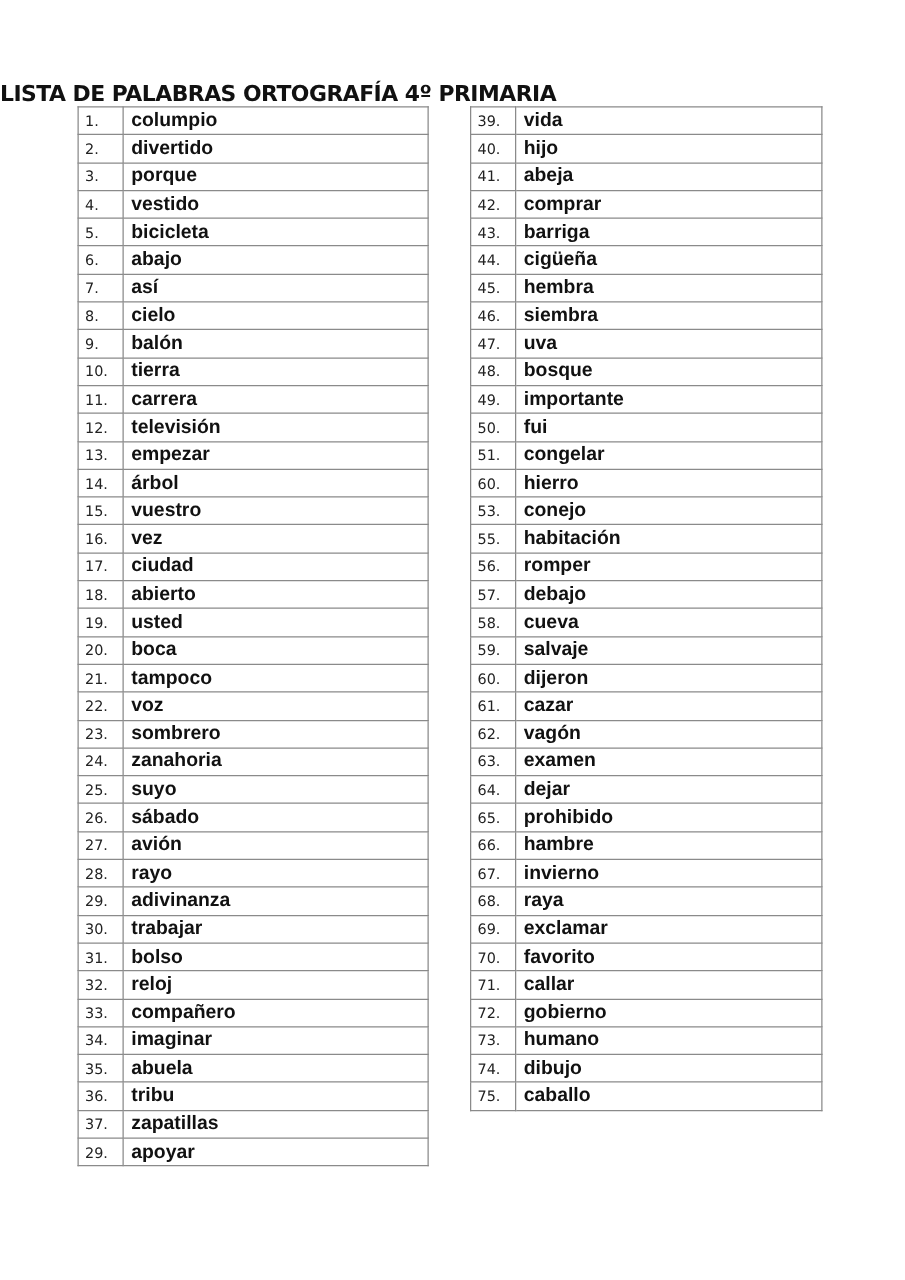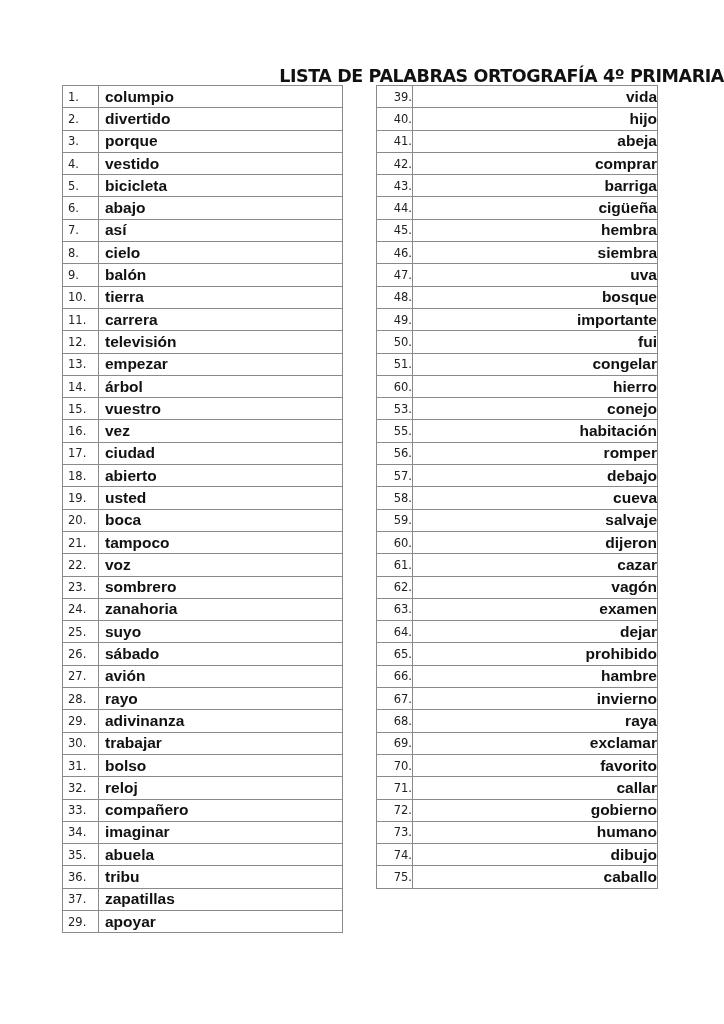--- a/index.html
+++ b/index.html
@@ -1,23 +1,23 @@
 <!DOCTYPE html>
 <html><head>
 <meta charset="utf-8">
 <style>
   html, body { margin: 0; padding: 0; background: #ffffff; }
   body { width: 724px; height: 1024px; position: relative; overflow: hidden; font-family: "Liberation Sans", sans-serif; color: #111; }
-  .title { position: absolute; top: 54px; left: 0; width: 724px; text-align: right; font-family: "DejaVu Sans", sans-serif; font-weight: bold; font-size: 17.5px; letter-spacing: -0.4px; color: #111; }
+  .title { position: absolute; top: 54px; left: 0; width: 724px; text-align: left; font-family: "DejaVu Sans", sans-serif; font-weight: bold; font-size: 17.5px; letter-spacing: -0.4px; color: #111; }
   table.words { position: absolute; border-collapse: collapse; table-layout: fixed; }
   table.words td { border: 1px solid #8a8a8a; height: 21.3px; padding: 0; vertical-align: middle; white-space: nowrap; overflow: hidden; }
   table.words td.num { width: 30px; padding-left: 5px; font-family: "DejaVu Sans", sans-serif; font-size: 11.5px; color: #222; }
   table.words td.word { padding-left: 6px; font-family: "Liberation Sans", sans-serif; font-weight: bold; font-size: 15.5px; color: #111; }
   #left-table { left: 62px; top: 85px; width: 281px; }
-  #right-table { left: 376px; top: 85px; width: 282px; text-align: right; }
+  #right-table { left: 376px; top: 85px; width: 282px; }
 </style>
 </head>
 <body>
 
 <h1 class="title">LISTA DE PALABRAS ORTOGRAFÍA 4º PRIMARIA</h1>
 
 <table class="words" id="left-table">
   <tbody id="left-body">
       <tr>
         <td class="num">1.</td>

